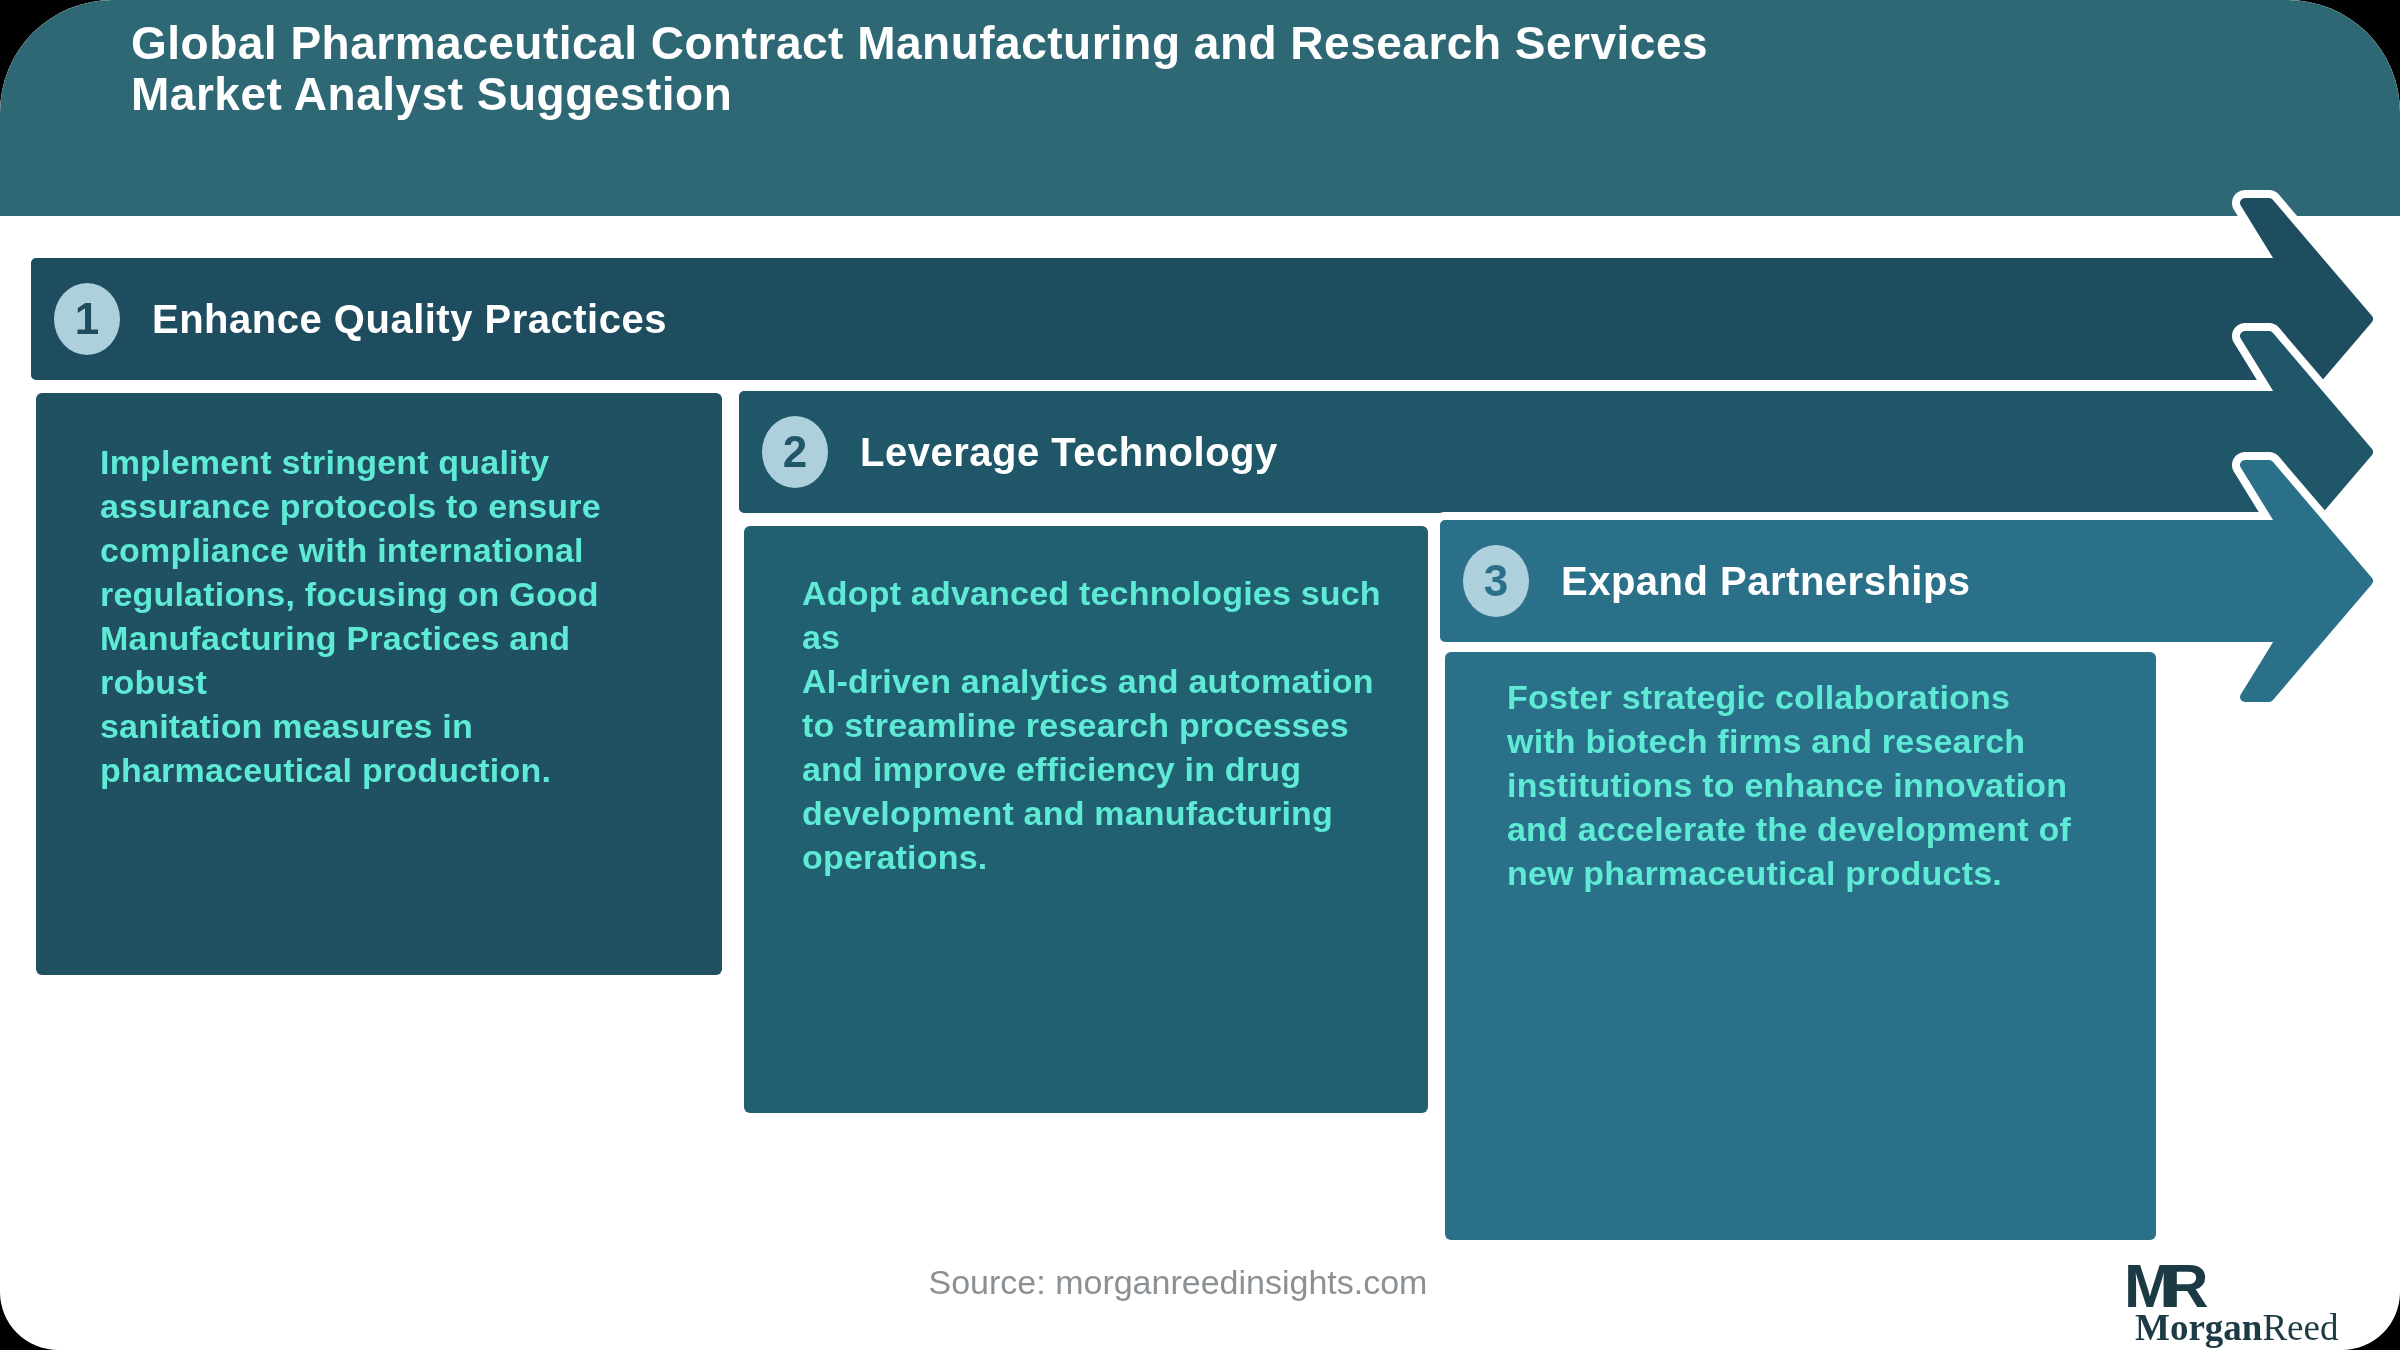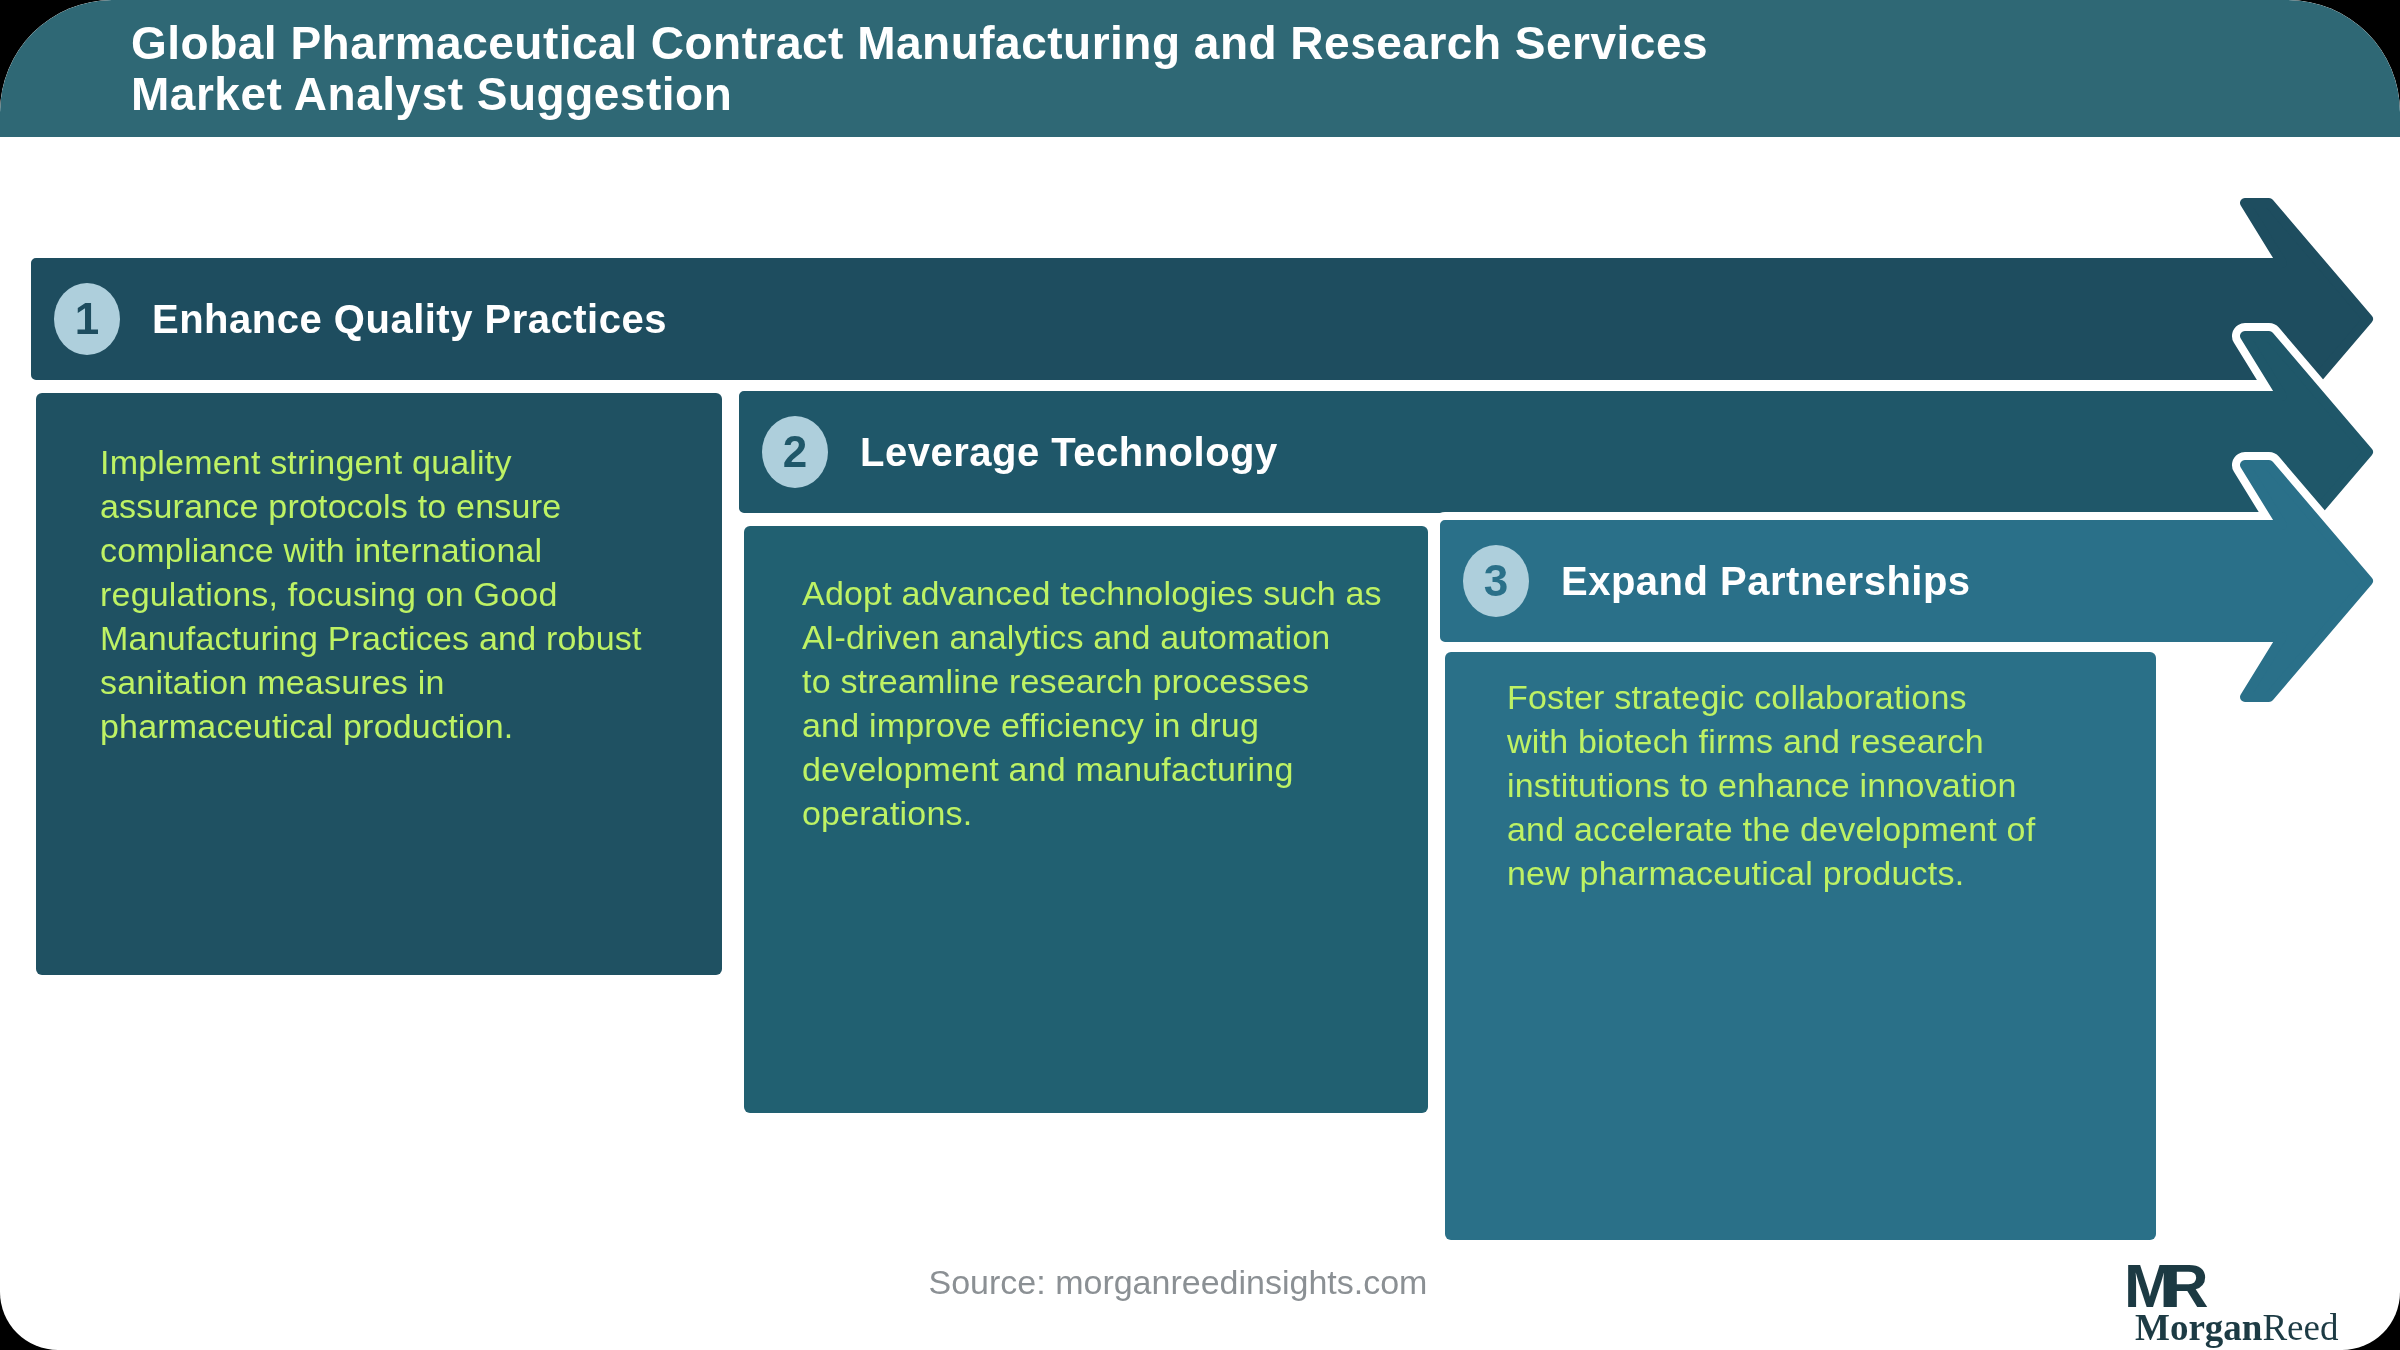--- a/index.html
+++ b/index.html
@@ -5,21 +5,21 @@
   html,body{margin:0;padding:0;}
   body{
     width:2400px;height:1350px;background:#000;
     font-family:"Liberation Sans",sans-serif;position:relative;
   }
   .card{
     position:absolute;left:0;top:0;width:2400px;height:1350px;
     background:#ffffff;border-radius:112px 112px 58px 58px;overflow:hidden;
   }
   .header{
-    position:absolute;left:0;top:0;width:2400px;height:137px;
+    position:absolute;left:0;top:0;width:2400px;height:216px;
     background:#2f6875;border-radius:112px 112px 0 0;
   }
   .title{
     position:absolute;left:131px;top:18px;color:#ffffff;
     font-size:46px;font-weight:bold;line-height:51px;
     letter-spacing:0.5px;white-space:pre-line;
   }
   svg.ribbons{position:absolute;left:0;top:0;}
   .ribbon-gap{fill:#ffffff;stroke:#ffffff;stroke-width:26;stroke-linejoin:round;}
   .ribbon{stroke-width:10;stroke-linejoin:round;}
@@ -32,22 +32,22 @@
     display:flex;align-items:center;justify-content:center;
     font-size:44px;font-weight:bold;margin-left:18px;margin-right:32px;
     flex:0 0 auto;
   }
   #sh1 .badge{color:#1e4d5f;}
   #sh2 .badge{color:#1f5769;}
   #sh3 .badge{color:#2a7089;}
   .step-label{color:#ffffff;font-size:40px;font-weight:bold;letter-spacing:0.5px;white-space:nowrap;}
   .box{
     position:absolute;box-sizing:border-box;border-radius:6px;
-    color:#bef264;font-size:34px;line-height:44px;white-space:pre-line;
-    font-weight:normal;letter-spacing:0.2px;
+    color:#5eead4;font-size:34px;line-height:44px;white-space:pre-line;
+    font-weight:bold;letter-spacing:0.2px;
   }
   #box1{left:36px;top:393px;width:686px;height:582px;background:#1f5162;padding:47px 36px 0 64px;}
   #box2{left:744px;top:526px;width:684px;height:587px;background:#216071;padding:45px 28px 0 58px;}
   #box3{left:1445px;top:652px;width:711px;height:588px;background:#2a7088;padding:23px 28px 0 62px;}
   .source{
     position:absolute;left:0;top:1263px;width:2400px;text-align:center;
     color:#8b9094;font-size:34px;transform:translateX(-22px);
   }
   .logo{position:absolute;left:2126px;top:1256px;display:flex;align-items:flex-start;flex-direction:column;}
   .logo-mark{width:82px;height:56px;flex:0 0 auto;}

